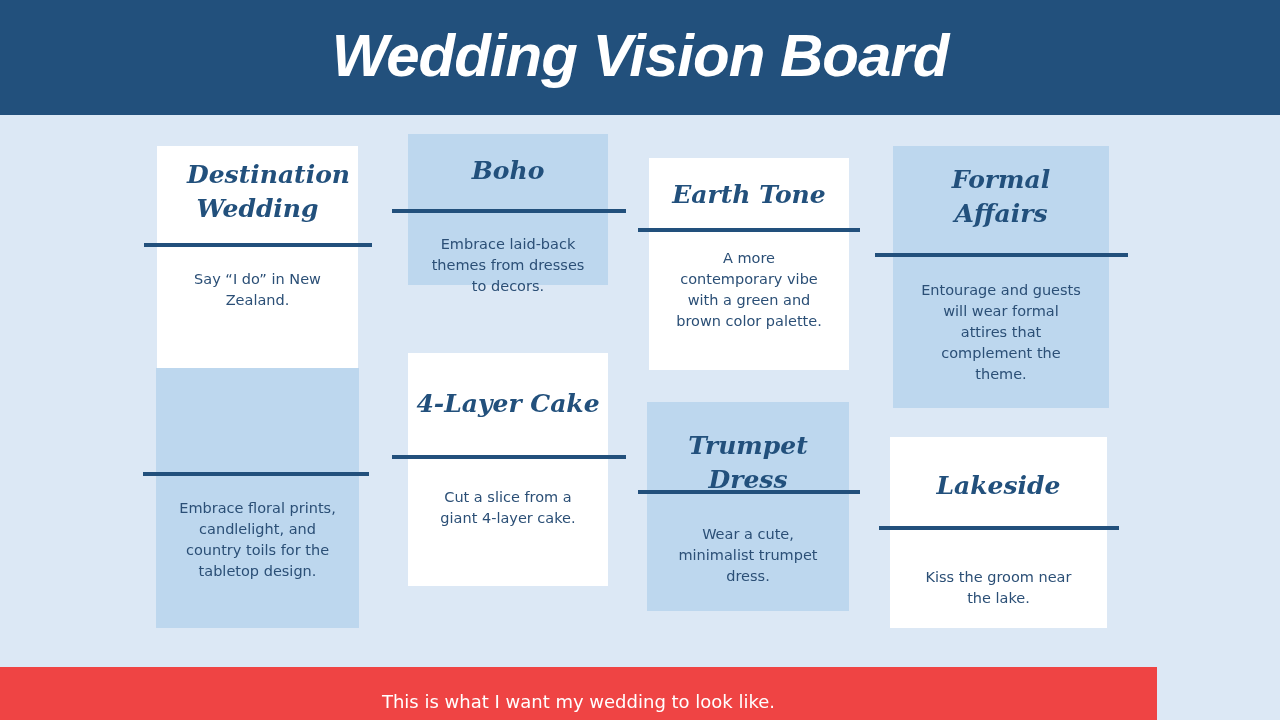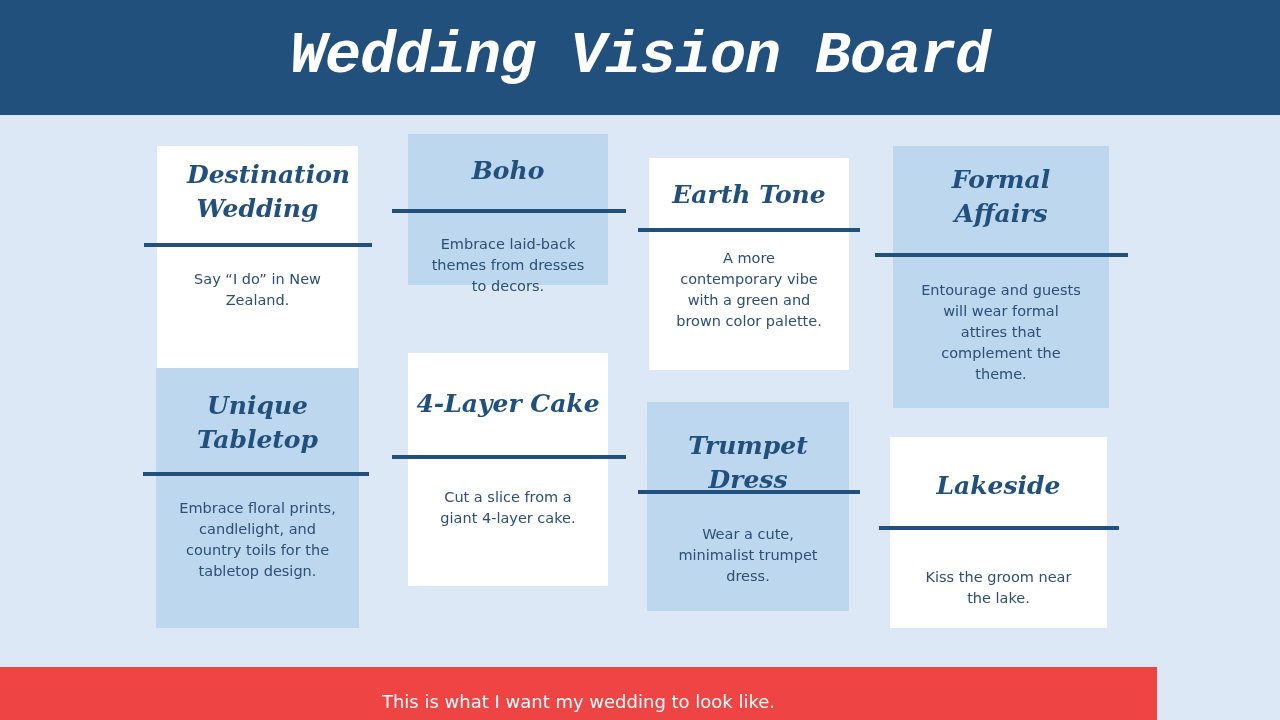--- a/index.html
+++ b/index.html
@@ -1,18 +1,18 @@
 <!DOCTYPE html>
 <html><head>
 <meta charset="utf-8">
 <style>
   html, body { margin:0; padding:0; }
   body { width:1280px; height:720px; position:relative; overflow:hidden; background:#dce8f5; font-family:"Liberation Sans", sans-serif; }
   .header { position:absolute; left:0; top:0; width:1280px; height:115px; background:#22507c; display:flex; align-items:center; justify-content:center; }
-  .header h1 { margin:4px; color:#ffffff; font-family:Liberation Mono, monospace; font-style:italic; font-weight:bold; font-size:60px; letter-spacing:-1px; position:relative; top:-2px; }
+  .header h1 { margin:4px; color:#ffffff; font-family:Liberation Sans, sans-serif; font-style:italic; font-weight:bold; font-size:60px; letter-spacing:-1px; position:relative; top:-2px; }
   .footer { position:absolute; left:0; top:667px; width:1157px; height:69px; background:#ef4444; display:flex; align-items:center; justify-content:center; }
   .footer span { color:#ffffff; font-family:"DejaVu Sans", sans-serif; font-size:18px; }
   .card { position:absolute; box-sizing:border-box; }
   .card.white { background:#ffffff; }
   .card.blue { background:#bdd7ee; }
   .card-title { position:absolute; left:0; width:100%; text-align:center; color:#22507c; font-family:"DejaVu Serif", serif; font-style:italic; font-weight:bold; font-size:25px; line-height:34px; }
   .card-desc { position:absolute; left:10px; right:10px; text-align:center; color:#2b4f76; font-family:"DejaVu Sans", sans-serif; font-size:14.5px; line-height:21px; }
   .divider { position:absolute; height:4px; background:#22507c; }
 </style>
 </head>
@@ -40,21 +40,20 @@
 </div>
 <div class="divider" style="left:638px;top:228px;width:222px;"></div>
 
 <div class="card blue" style="left:893px;top:146px;width:216px;height:262px;">
   <div class="card-title" style="top:17px;padding:0 48px;box-sizing:border-box;">Formal Affairs</div>
   <div class="card-desc" style="top:134px;left:28px;right:28px;text-align:center;">Entourage and guests will wear formal attires that complement the theme.</div>
 </div>
 <div class="divider" style="left:875px;top:253px;width:253px;"></div>
 
 <div class="card blue" style="left:156px;top:368px;width:203px;height:260px;">
-  <div class="card-title" style="top:21px;padding:0 40px;box-sizing:border-box;">Unique Tabletop</div>
   <div class="card-desc" style="top:130px;left:18px;right:18px;">Embrace floral prints, candlelight, and country toils for the tabletop design.</div>
 </div>
 <div class="divider" style="left:143px;top:472px;width:226px;"></div>
 
 <div class="card white" style="left:408px;top:353px;width:200px;height:233px;">
   <div class="card-title" style="top:34px;">4-Layer Cake</div>
   <div class="card-desc" style="top:134px;left:18px;right:18px;">Cut a slice from a giant 4-layer cake.</div>
 </div>
 <div class="divider" style="left:392px;top:455px;width:234px;"></div>
 

